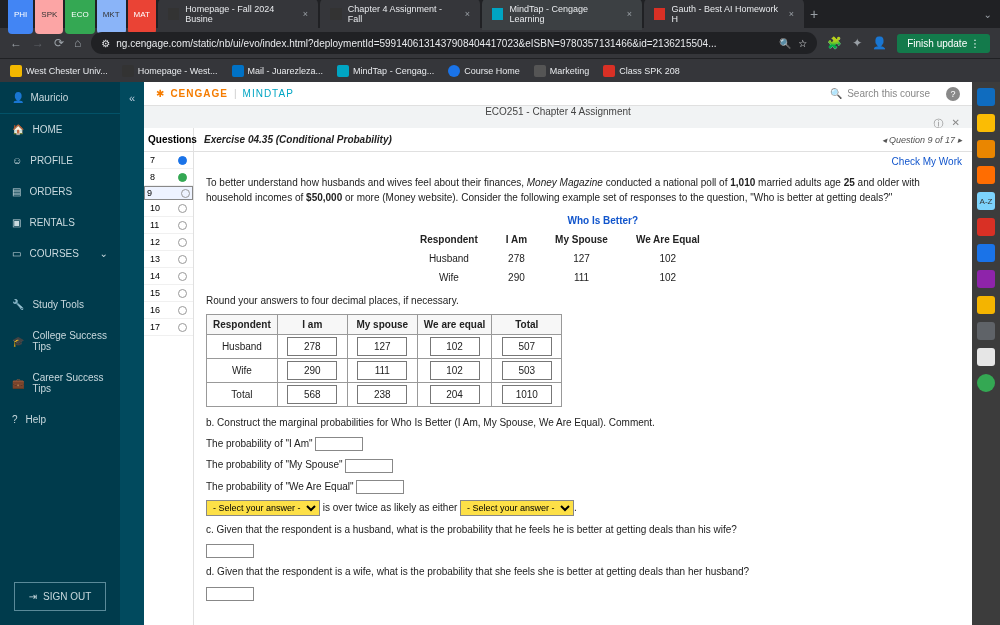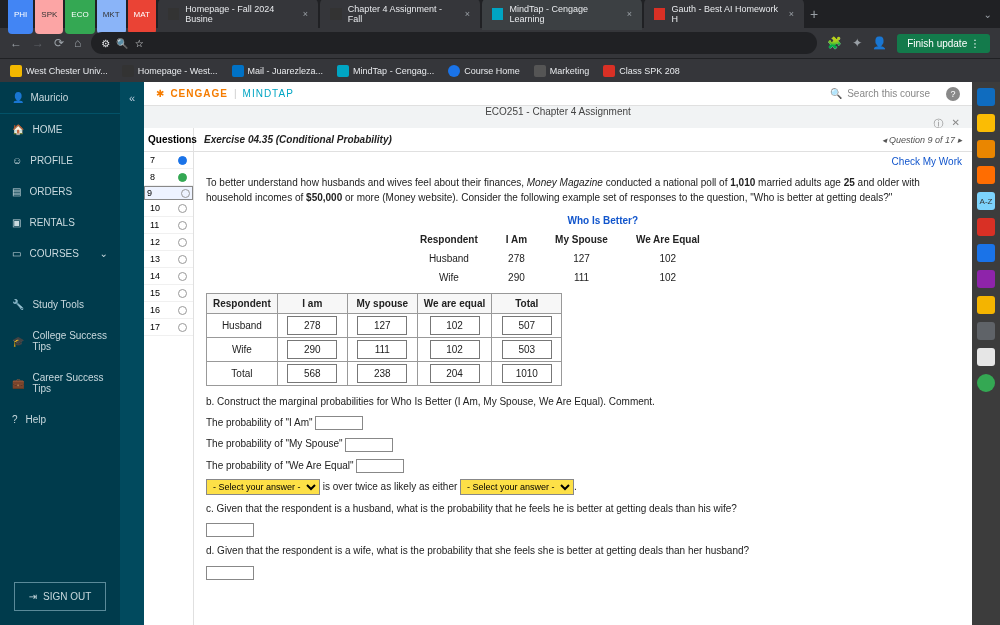--- a/index.html
+++ b/index.html
@@ -113,20 +113,21 @@
   <span style="margin-left:auto;color:#9aa0a6;">⌄</span>
 </div>
 
 <div class="addr-bar">
   <span class="nav-icon">←</span>
   <span class="nav-icon" style="opacity:.4">→</span>
   <span class="nav-icon">⟳</span>
   <span class="nav-icon">⌂</span>
   <div class="url-box">
     <span>⚙</span>
+    <span style="white-space:nowrap;overflow:hidden;text-overflow:ellipsis;flex:1">ng.cengage.com/static/nb/ui/evo/index.html?deploymentId=5991406131437908404417023&amp;eISBN=9780357131466&amp;id=2136215504...</span>
     <span>🔍</span>
     <span>☆</span>
   </div>
   <span class="nav-icon">🧩</span>
   <span class="nav-icon">✦</span>
   <span class="nav-icon">👤</span>
   <span class="finish-btn"><span>Finish update</span> ⋮</span>
 </div>
 
 <div class="bookmarks">
@@ -313,20 +314,21 @@
                   </tr>
               <tr>
                     <td>Wife</td>
                     <td>290</td>
                     <td>111</td>
                     <td>102</td>
                   </tr>
             </tbody>
               </table>
 
+            <p>Round your answers to four decimal places, if necessary.</p>
 
             <table class="jp">
               <tbody>
                   <tr>
                     <th>Respondent</th>
                     <th>I am</th>
                     <th>My spouse</th>
                     <th>We are equal</th>
                     <th>Total</th>
                   </tr>

